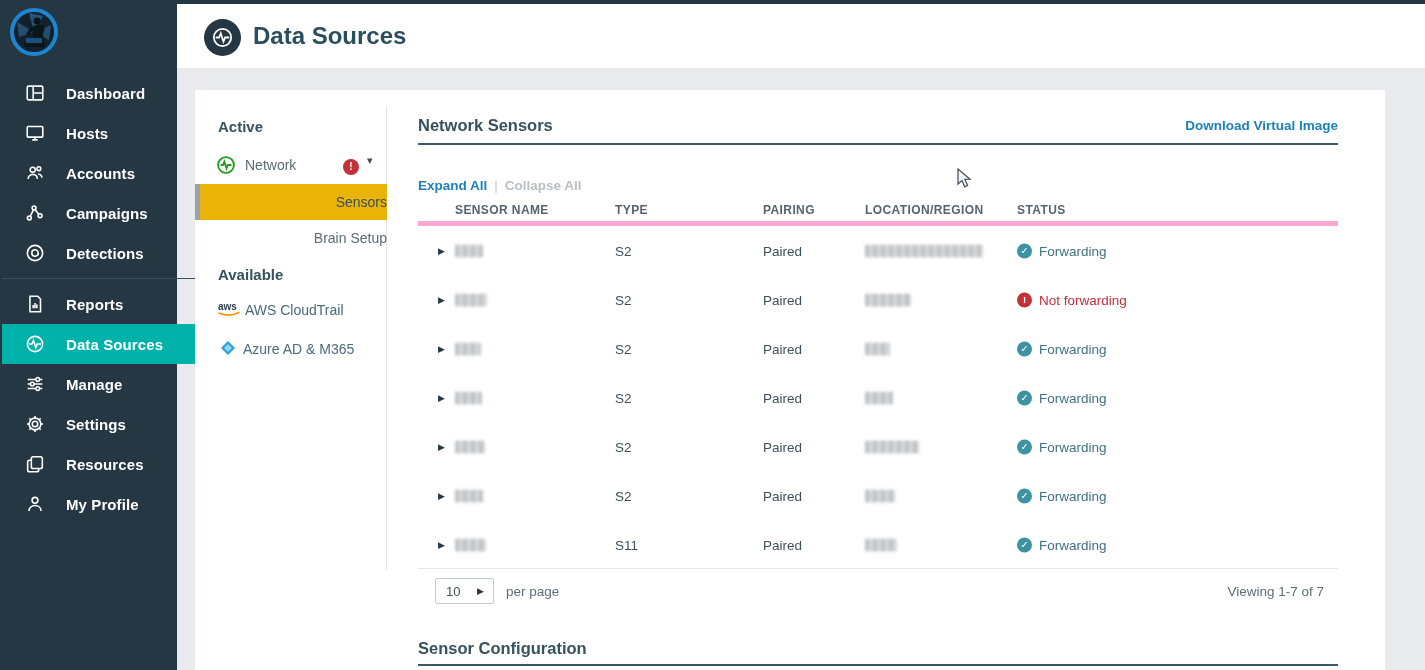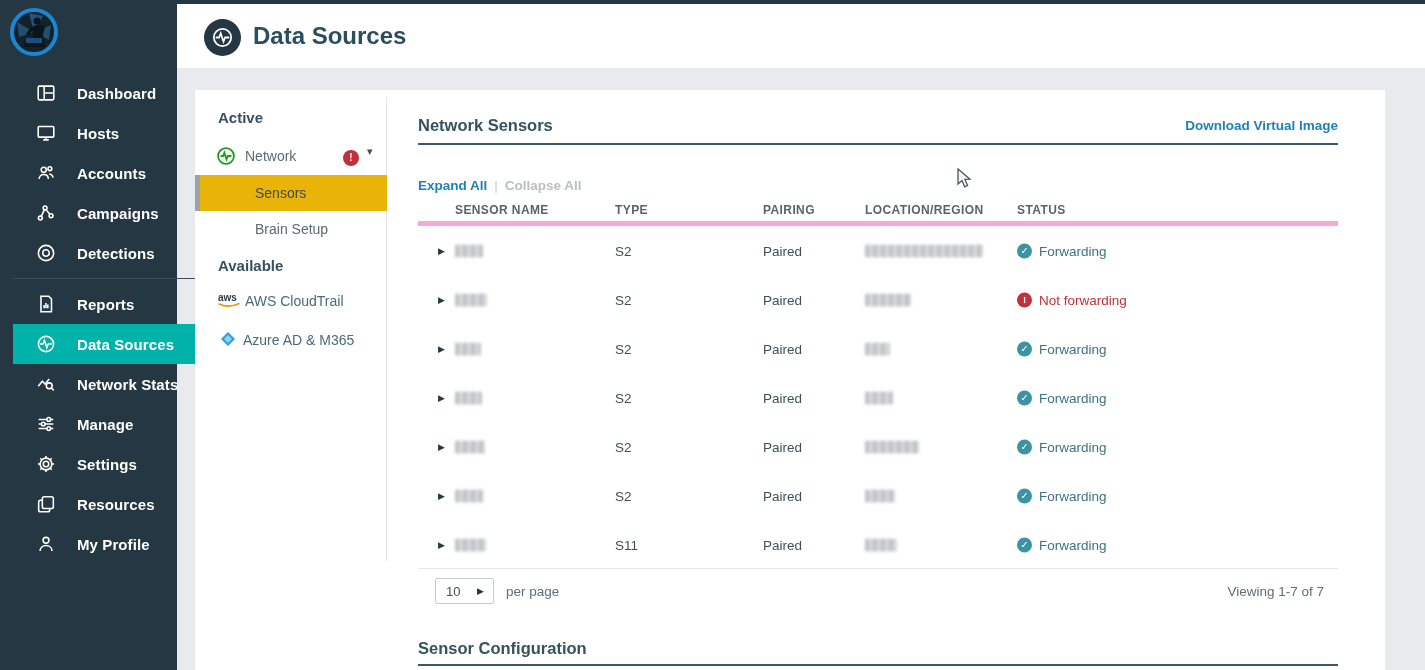--- a/index.html
+++ b/index.html
@@ -7,38 +7,38 @@
     --status-ok:#3b93a3; --status-error:#c2303a; --heading:#35525f; --title:#2b4e5e;
   }
   *{box-sizing:border-box;margin:0;padding:0;}
   body{font-family:"Liberation Sans","DejaVu Sans",sans-serif;background:#e8eaed;}
   .stage{position:relative;width:1425px;height:670px;overflow:hidden;background:#e8eaed;}
   .topstrip{position:absolute;left:0;top:0;width:1425px;height:4px;background:var(--sidebar-bg);}
 
   
   .sidebar{position:absolute;left:0;top:0;width:177px;height:670px;background:var(--sidebar-bg);}
   .logo{position:absolute;left:9px;top:7px;width:50px;height:50px;}
-  .snav{position:absolute;left:13px;top:73px;width:200px;}
+  .snav{position:absolute;left:2px;top:73px;width:200px;}
   .s-item{position:relative;height:40px;display:flex;align-items:center;cursor:pointer;color:#fff;}
   .s-item .s-ico{position:absolute;left:21px;width:24px;height:24px;display:flex;align-items:center;justify-content:center;}
   .s-item .s-label{position:absolute;left:64px;font-size:15px;font-weight:700;letter-spacing:.1px;}
   .s-item.active{background:var(--accent-teal);}
   .s-div{height:0;border-top:1px solid #3c4e59;margin:5px 0;}
   .s-ico svg{display:block;}
 
   
   .appheader{position:absolute;left:177px;top:4px;width:1248px;height:64px;background:#fff;}
   .hicon{position:absolute;left:27px;top:15px;width:37px;height:37px;border-radius:50%;background:var(--sidebar-bg);display:flex;align-items:center;justify-content:center;}
   .appheader h1{position:absolute;left:76px;top:18px;font-size:24px;font-weight:700;color:var(--title);}
 
   
   .card{position:absolute;left:195px;top:90px;width:1190px;height:580px;background:#fff;}
 
   
-  .leftnav{position:absolute;left:0;top:7px;width:192px;height:464px;border-right:1px solid #e3e5e7;}
+  .leftnav{position:absolute;left:0;top:16px;width:192px;height:464px;border-right:1px solid #e3e5e7;text-align:right;}
   .group-heading{position:absolute;left:23px;font-size:15px;font-weight:700;color:var(--heading);}
   .gh-active{top:12px;} .gh-available{top:160px;}
   .nav-row{position:absolute;left:0;width:192px;cursor:pointer;font-size:14px;color:#5a6b74;}
   .row-network{top:40px;height:38px;}
   .row-network .net-ico{position:absolute;left:21px;top:9px;}
   .row-network .net-label{position:absolute;left:50px;top:11px;}
   .row-network .err-badge{position:absolute;left:148px;top:11px;}
   .row-network .caret{position:absolute;left:172px;top:8px;font-size:11px;color:#3e4f59;}
   .row-sub{height:36px;line-height:36px;padding-left:60px;}
   .row-sensors{top:78px;background:#eab308;color:#3d4d56;}
@@ -179,30 +179,20 @@
           <svg width="22" height="22" viewBox="0 0 24 24" fill="none" stroke="#fff" stroke-width="1.7">
               <circle cx="12" cy="12" r="8.3"></circle>
               <path d="M5.5 12h3.2l1.6-4 2.6 8 1.6-4h4"></path>
             </svg>
         </span>
         <span class="s-label">Data Sources</span>
       </div>
       <div class="s-item">
         <span class="s-ico">
           <svg width="22" height="22" viewBox="0 0 24 24" fill="none" stroke="#fff" stroke-width="1.7">
-              <path d="M3.5 14.5 L8 9 L11 12 L15.5 6.5"></path>
-              <circle cx="15.5" cy="14" r="3.2"></circle>
-              <path d="M17.8 16.3 L20.5 19"></path>
-            </svg>
-        </span>
-        <span class="s-label">Network Stats</span>
-      </div>
-      <div class="s-item">
-        <span class="s-ico">
-          <svg width="22" height="22" viewBox="0 0 24 24" fill="none" stroke="#fff" stroke-width="1.7">
               <path d="M4 7h16M4 12h16M4 17h16"></path>
               <circle cx="15" cy="7" r="2" fill="#253742"></circle>
               <circle cx="9" cy="12" r="2" fill="#253742"></circle>
               <circle cx="15" cy="17" r="2" fill="#253742"></circle>
             </svg>
         </span>
         <span class="s-label">Manage</span>
       </div>
       <div class="s-item">
         <span class="s-ico">

